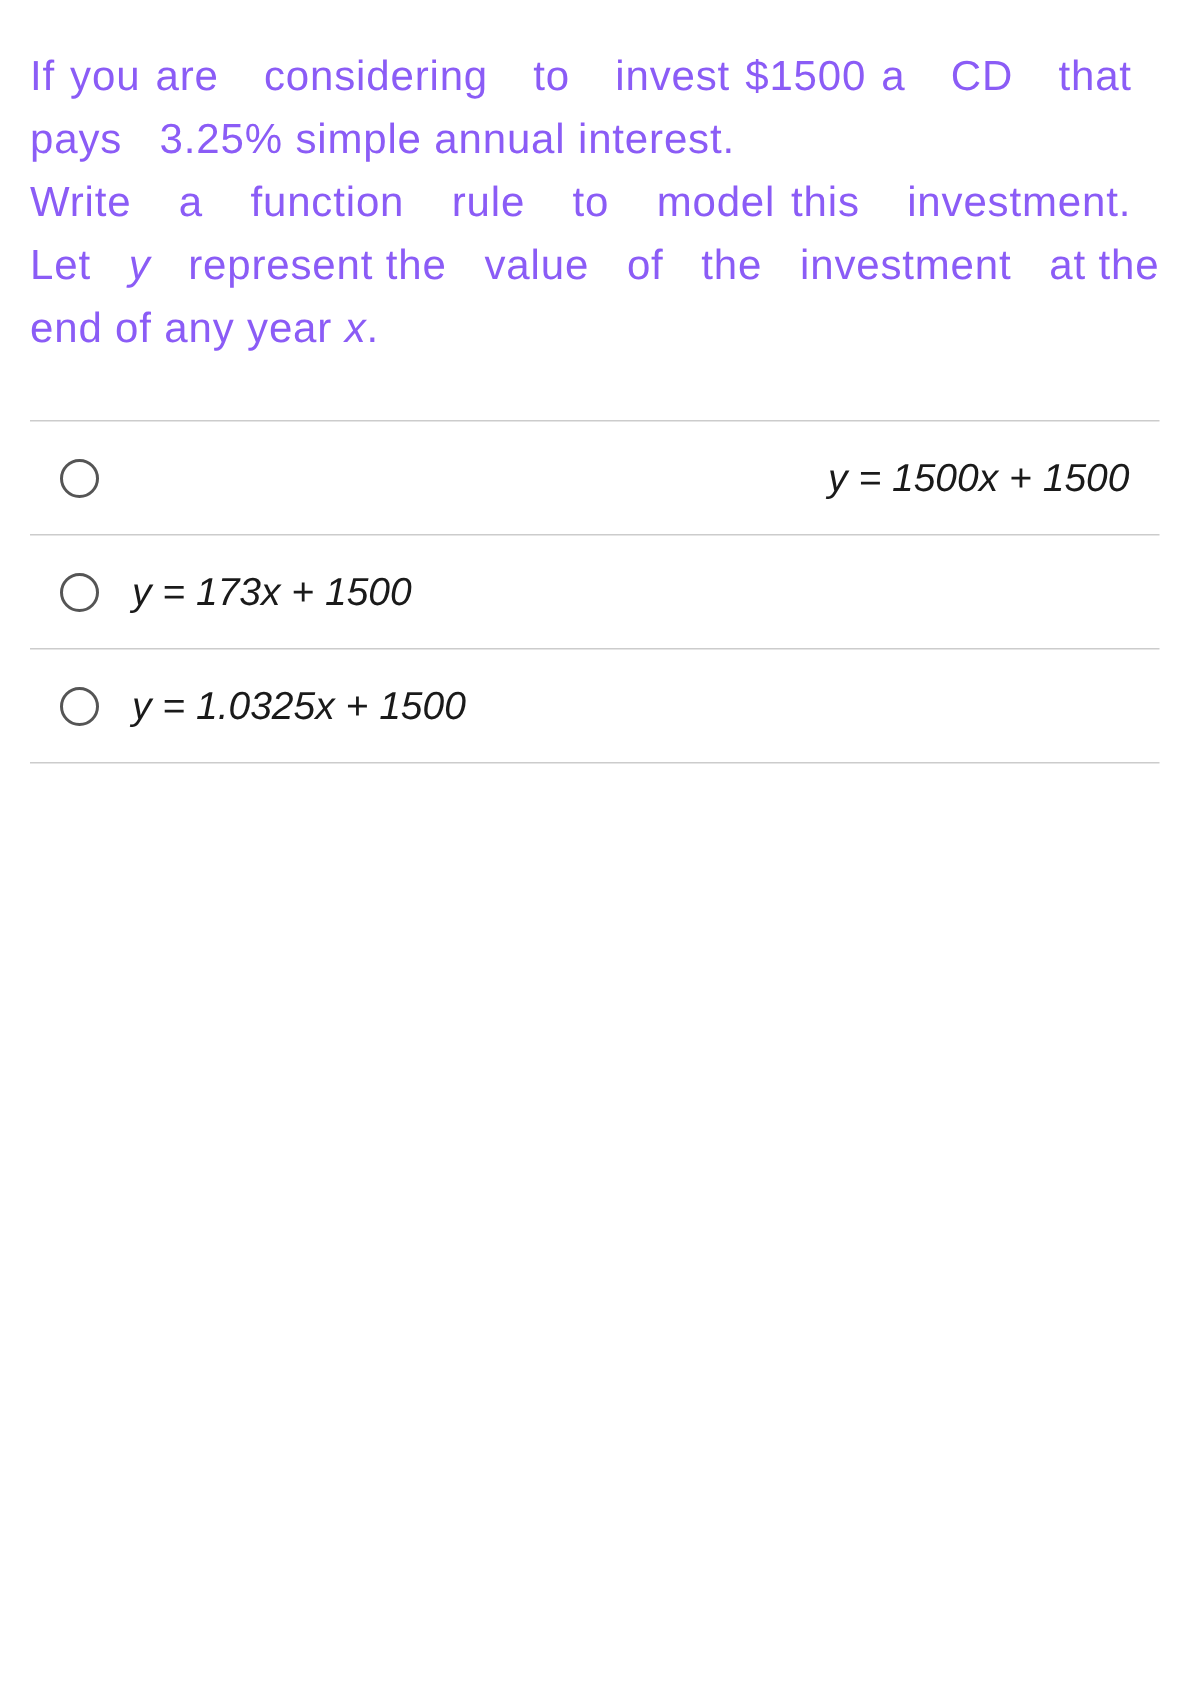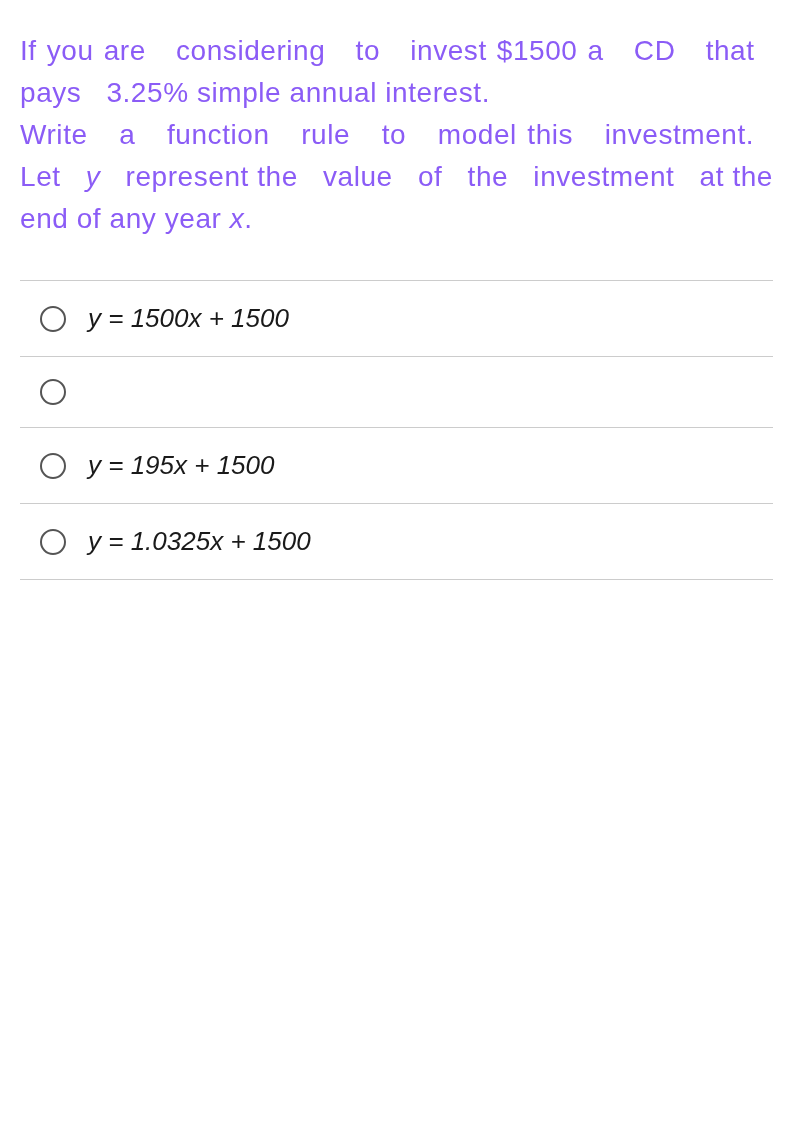--- a/index.html
+++ b/index.html
@@ -30,20 +30,21 @@
     .answer-option {
       display: flex;
       align-items: center;
       padding: 22px 20px;
       border-bottom: 1px solid #cccccc;
       cursor: pointer;
     }
 
     .answer-option:first-of-type {
       border-top: 1px solid #cccccc;
+      justify-content: space-between;
     }
 
     .radio-circle {
       width: 26px;
       height: 26px;
       border-radius: 50%;
       border: 2px solid #555555;
       flex-shrink: 0;
       margin-right: 22px;
       background: white;
@@ -74,28 +75,25 @@
 
   <div class="answer-option">
     <div class="radio-circle"></div>
     <span class="option-text">
       <em>y</em> = 1500<em>x</em> + 1500
     </span>
   </div>
 
   <div class="answer-option">
     <div class="radio-circle"></div>
+    <span class="option-text">
+      <em>y</em> = 173<em>x</em> + 1500
+    </span>
   </div>
 
-  <div class="answer-option">
-    <div class="radio-circle"></div>
-    <span class="option-text">
-      <em>y</em> = 195<em>x</em> + 1500
-    </span>
-  </div>
 
   <div class="answer-option">
     <div class="radio-circle"></div>
     <span class="option-text">
       <em>y</em> = 1.0325<em>x</em> + 1500
     </span>
   </div>
 
 </div>
 

